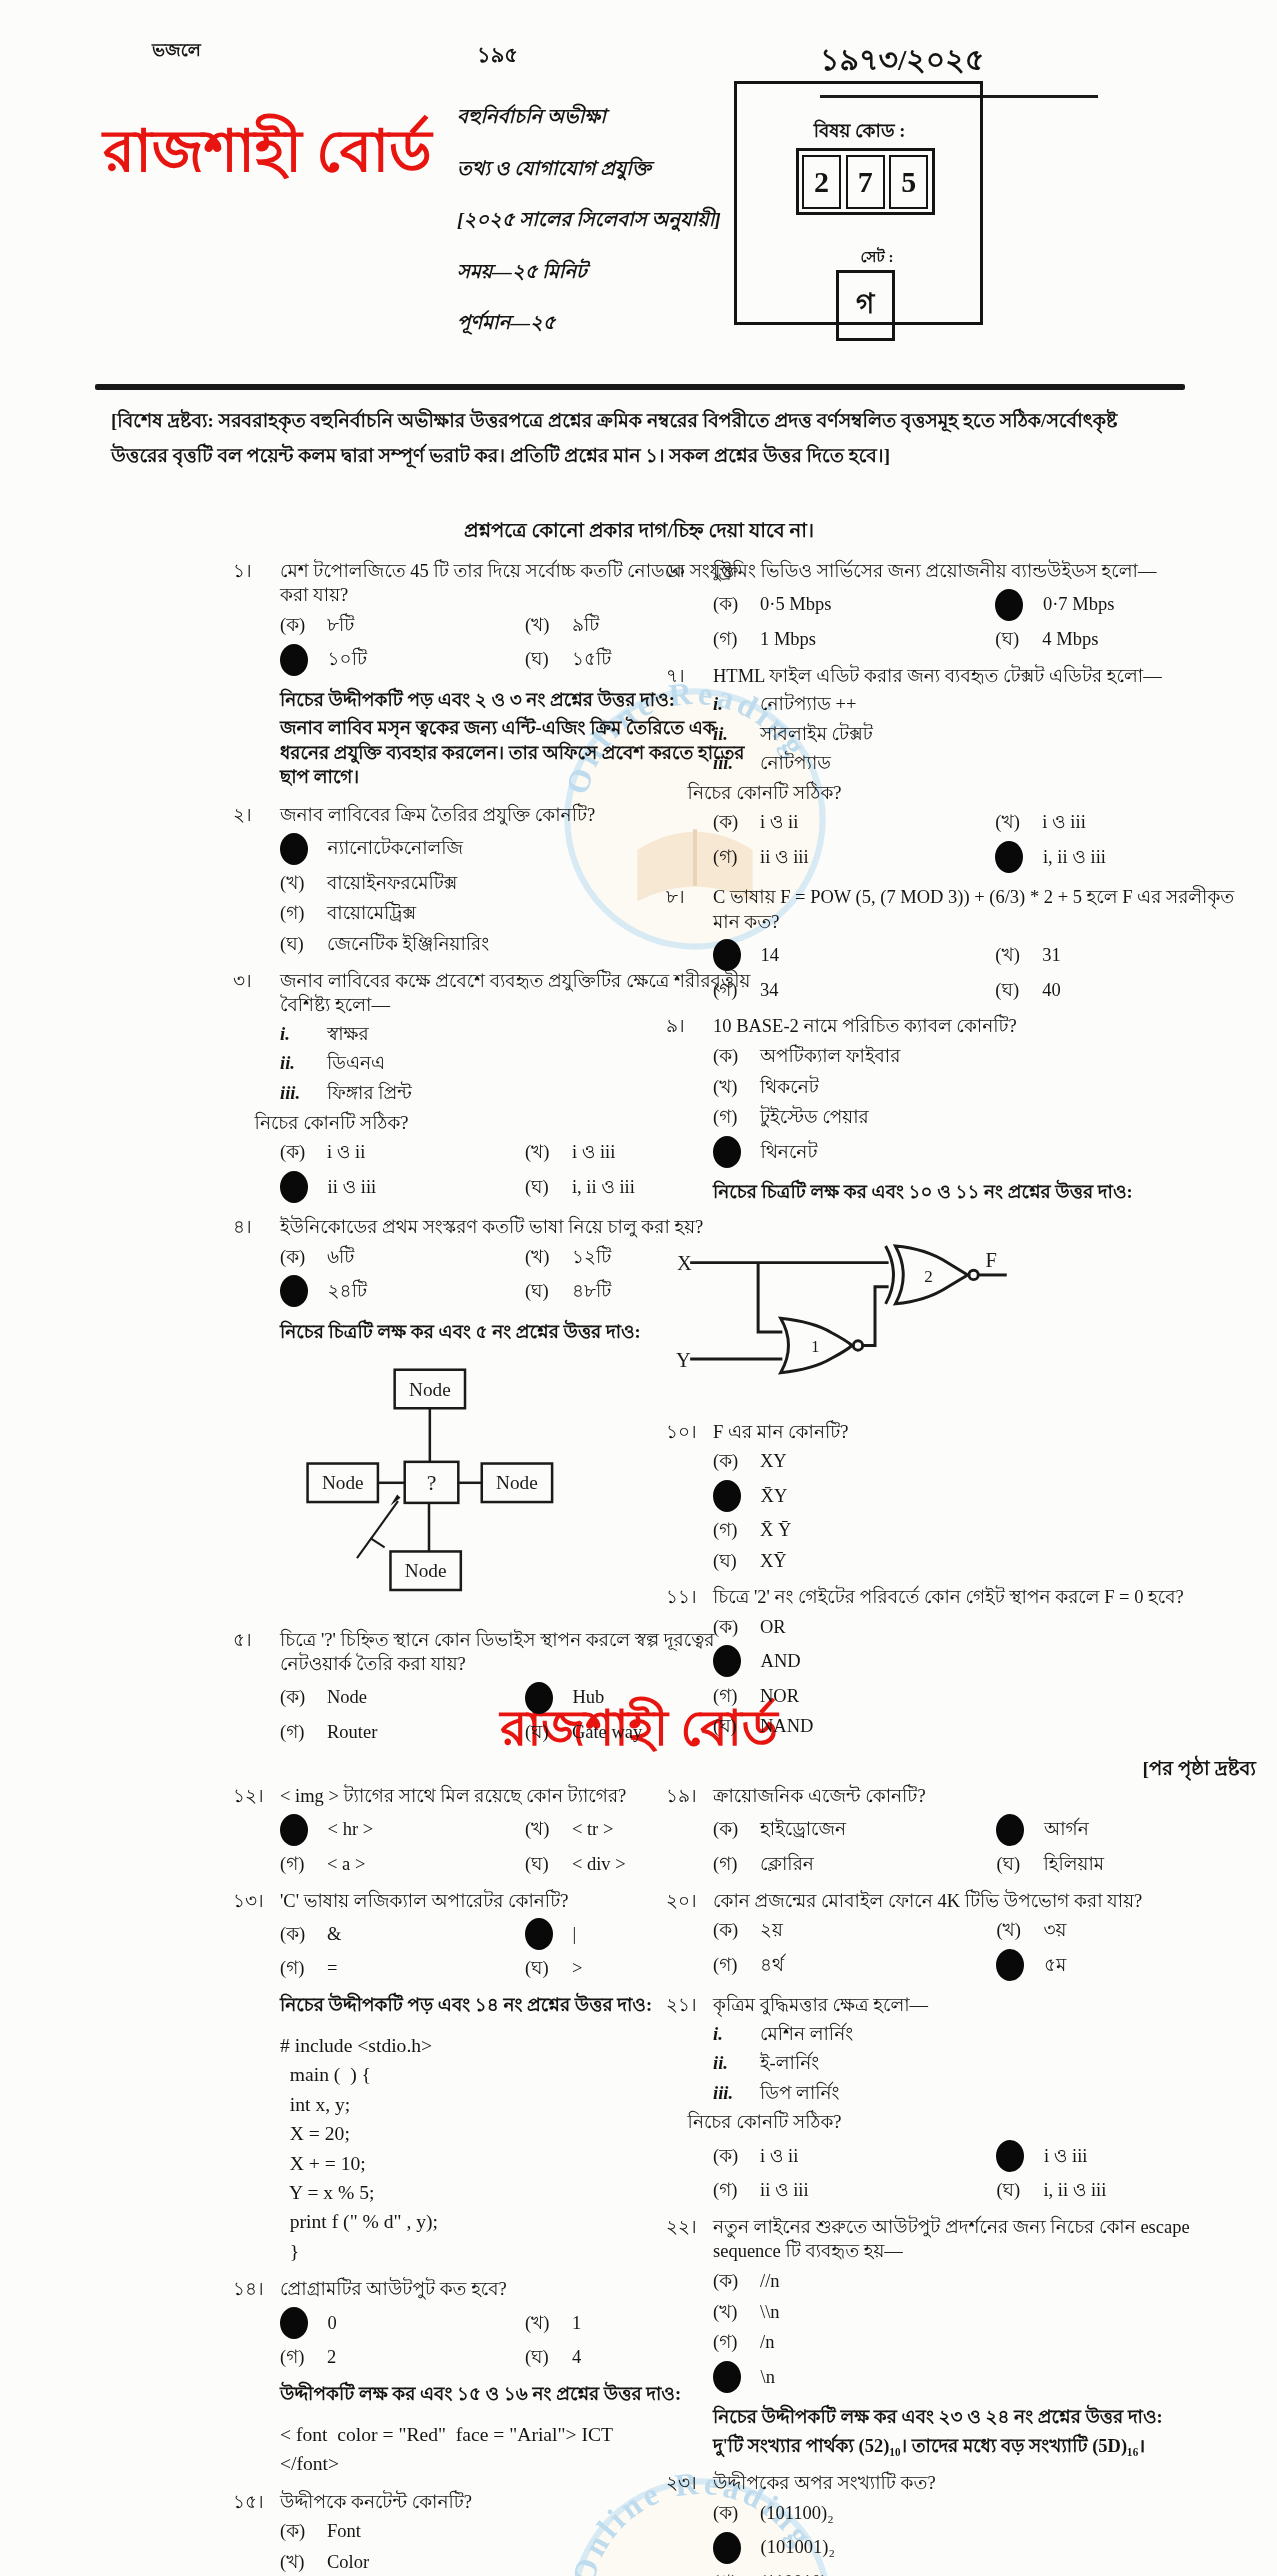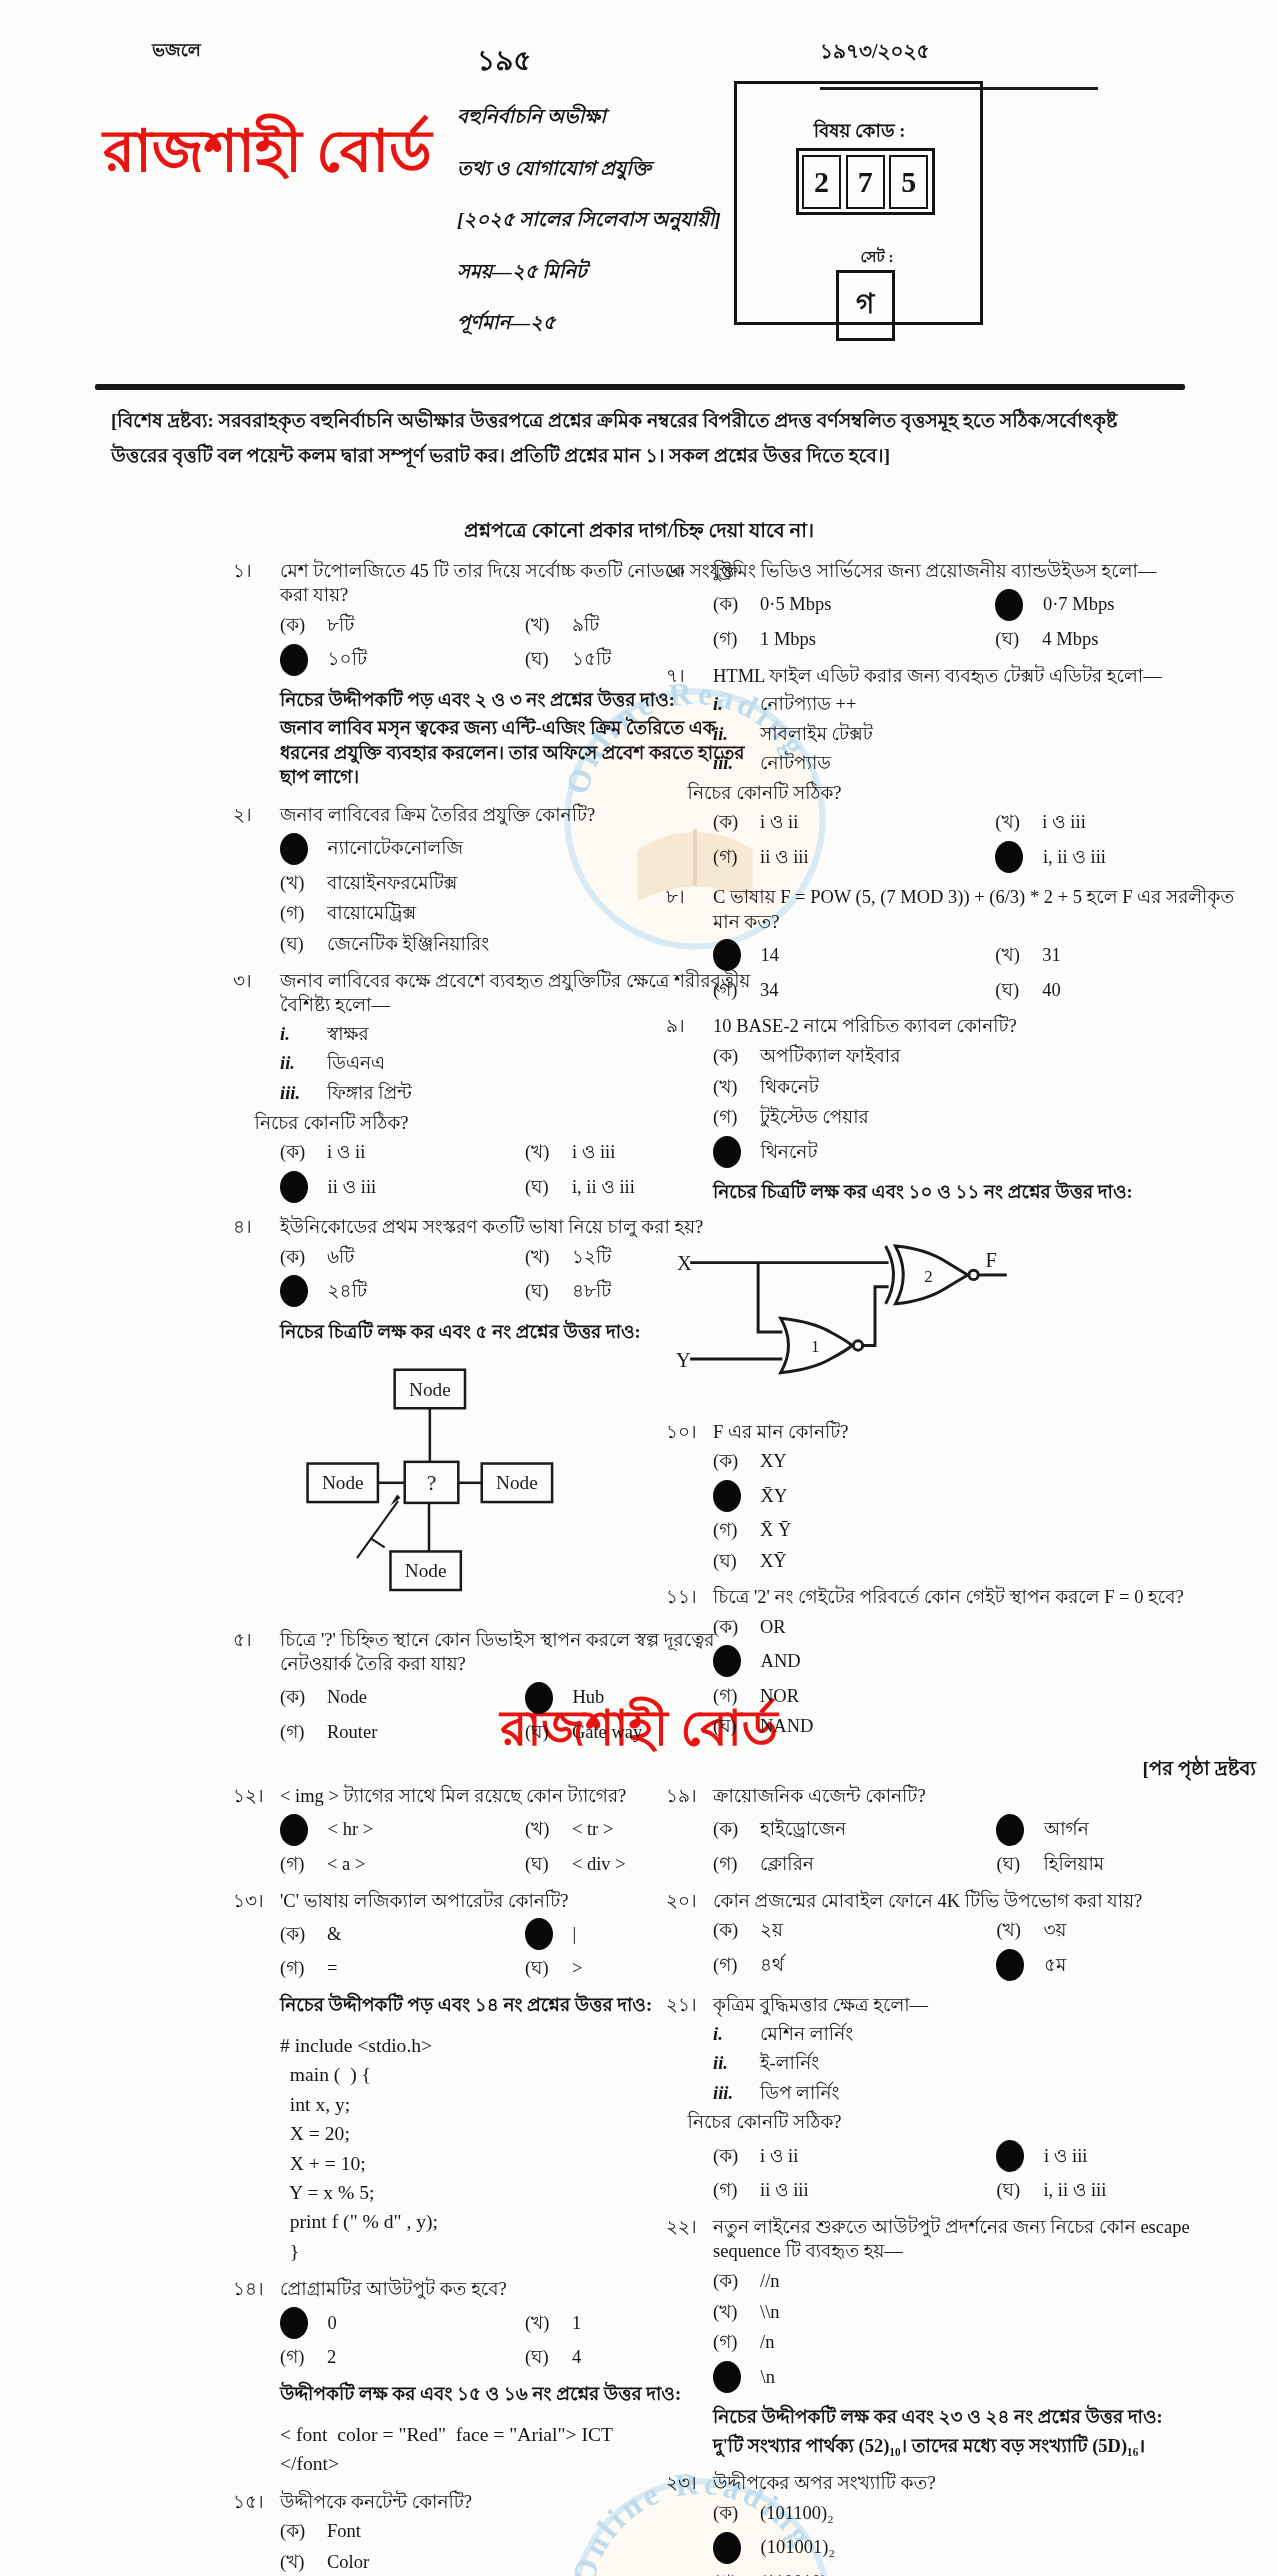--- a/index.html
+++ b/index.html
@@ -1,22 +1,22 @@
 <!DOCTYPE html>
 <html style="--red: #e81410;font-size:8.2px"><head>
 <meta charset="utf-8">
 <style>
   html,body{margin:0;padding:0;}
   body{width:1278px;height:3184px;position:relative;background:#fcfcfb;color:#171513;
        font-family:"Liberation Serif","DejaVu Sans",sans-serif;overflow:hidden;}
   .abs{position:absolute;}
   .corner-note{left:152px;top:37px;font-size:17.5px;font-weight:bold;}
-  .page-no{left:477px;top:39px;font-size:28px;font-weight:bold;}
-  .serial{left:820px;top:36px;font-size:20px;font-weight:bold;width:278px;
-          border-bottom:3.1px solid #1c1c1c;padding-bottom:18px;}
+  .page-no{left:477px;top:39px;font-size:21px;font-weight:bold;}
+  .serial{left:820px;top:36px;font-size:30px;font-weight:bold;width:278px;
+          border-bottom:3.1px solid #1c1c1c;padding-bottom:8px;}
   .board-title{left:103px;top:120px;font-size:58px;font-weight:bold;color:var(--red,#e81410);line-height:1.1;}
   .board-title2{left:0;top:1691px;width:1278px;text-align:center;font-size:49px;font-weight:bold;color:var(--red,#e81410);}
   .exam-info{left:457px;top:102px;font-size:19.6px;font-weight:bold;}
   .exam-info div{margin-bottom:19.6px;font-style:italic;}
   .code-box{left:734px;top:81px;width:243px;height:238px;border:3.6px solid #141414;}
   .cb-row{display:flex;align-items:center;flex-direction:column;}
   .cb-row.r1{margin:33px 0 0 13.4px;}
   .cb-row.r2{margin:30px 0 0 13.4px;}
   .cb-label{font-size:18.5px;font-weight:bold;margin-right:11.3px;}
   .digits{display:flex;border:3.1px solid #141414;padding:3.6px;gap:4.6px;}

